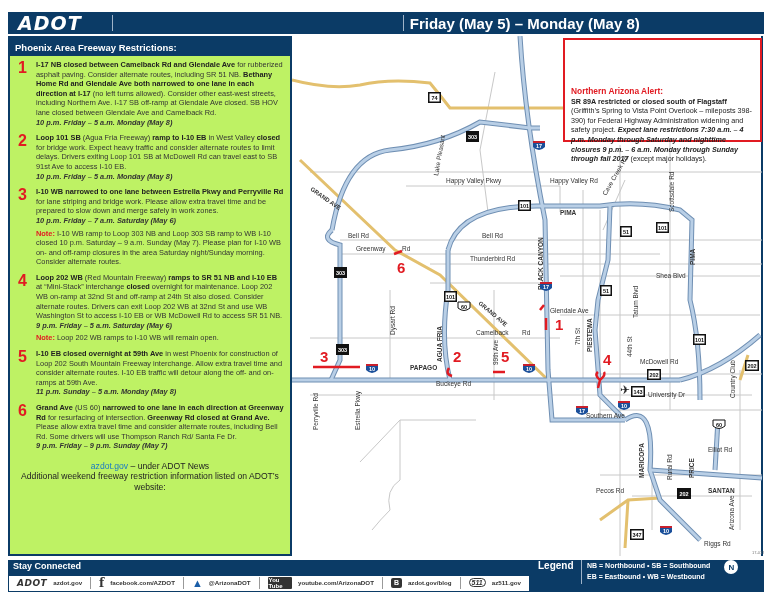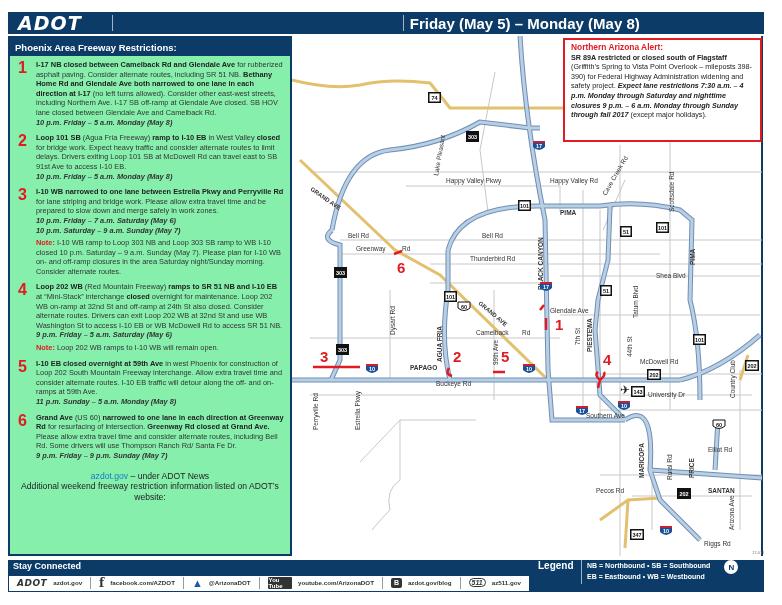--- a/index.html
+++ b/index.html
@@ -5,38 +5,38 @@
   * { box-sizing: border-box; margin: 0; padding: 0; }
   html, body { width: 782px; height: 605px; background: #ffffff; overflow: hidden; }
   body { position: relative; font-family: "Liberation Sans", sans-serif; color: #222; }
 
   .header { position: absolute; left: 8px; top: 12px; width: 756px; height: 22px; background: #0b3b66; color: #fff; display: flex; align-items: center; }
   .header .logo { font-family: "DejaVu Sans", sans-serif; font-weight: bold; font-style: italic; font-size: 19px; letter-spacing: 1px; padding-left: 10px; width: 98px; }
   .header .sep { width: 1px; height: 16px; background: #9fb3c8; margin: 0 6px; }
   .header .title { font-weight: bold; font-size: 14px; margin-top: 36px; }
   .header .dates { font-weight: bold; font-size: 15px; }
 
-  .panel { position: absolute; left: 8px; top: 36px; width: 284px; height: 520px; border: 2px solid #0b3b66; background: #86efac; }
+  .panel { position: absolute; left: 8px; top: 36px; width: 284px; height: 520px; border: 2px solid #0b3b66; background: #bef264; }
   .panel-head { background: #0b3b66; color: #fff; font-weight: bold; font-size: 9.5px; padding: 4px 5px; height: 18px; }
   .items { padding: 4px 6px 0 6px; }
   .item { display: flex; margin-bottom: 6px; }
   .item .num { color: #e11b22; font-weight: bold; font-size: 16px; width: 20px; line-height: 16px; flex-shrink: 0; padding-left: 2px; }
   .item .body { font-size: 7.4px; line-height: 9.6px; color: #333; }
   .item .body b { color: #222; }
   .item .time { font-weight: bold; font-style: italic; display: block; }
   .note { color: #e11b22; font-weight: bold; }
   .note-line { display: block; margin-top: 3px; }
   .panel-foot { text-align: center; font-size: 8.6px; line-height: 10.5px; margin-top: 10px; padding: 0 10px; }
   .panel-foot .link { color: #1a7ac4; }
 
   .map { position: absolute; left: 292px; top: 36px; width: 472px; height: 520px; overflow: hidden; }
   .map svg { position: absolute; left: 0; top: 0; }
 
   .alert { position: absolute; left: 563px; top: 38px; width: 199px; height: 104px; border: 2px solid #e11b22; background: #fff; padding: 3px 6px; font-size: 7.2px; line-height: 9.6px; color: #222; }
-  .alert .a-title { color: #e11b22; font-weight: bold; font-size: 8.4px; display: block; }
+  .alert .a-title { color: #e11b22; font-weight: bold; font-size: 8.4px; display: block; margin-top: 44px; }
 
   .footer-bar { position: absolute; left: 8px; top: 560px; width: 756px; height: 16px; background: #0b3b66; color: #fff; font-weight: bold; font-size: 9px; padding: 1px 5px; }
   .footer-links { position: absolute; left: 8px; top: 574px; width: 522px; height: 18px; border: 1px solid #0b3b66; border-top: none; display: flex; align-items: center; font-size: 6.2px; font-weight: bold; color: #333; }
   .footer-links .fl { display: flex; align-items: center; padding: 0 8px; border-right: 1px solid #999; height: 12px; }
   .footer-links .fl:last-child { border-right: none; }
   .footer-links .ico { font-weight: bold; margin-right: 6px; }
   .ico-adot { font-family: "DejaVu Sans", sans-serif; font-style: italic; font-size: 9px; letter-spacing: 0.5px; }
   .ico-fb { font-size: 12px; font-family: "DejaVu Serif", serif; }
   .ico-tw { color: #1a5ea8; font-size: 11px; }
   .ico-yt { font-size: 6px; background: #333; color: #fff; padding: 0 1px; border-radius: 1px; }
@@ -75,21 +75,20 @@
       <div class="body">
         <b>Loop 101 SB</b><span> (Agua Fria Freeway) </span><b>ramp to I-10 EB</b><span> in West Valley </span><b>closed</b><span> for bridge work. Expect heavy traffic and consider alternate routes to limit delays. Drivers exiting Loop 101 SB at McDowell Rd can travel east to SB 91st Ave to access I-10 EB.</span>
         <span class="time">10 p.m. Friday – 5 a.m. Monday (May 8)</span>
       </div>
     </div>
     <div class="item">
       <div class="num">3</div>
       <div class="body">
         <b>I-10 WB narrowed to one lane between Estrella Pkwy and Perryville Rd</b><span> for lane striping and bridge work. Please allow extra travel time and be prepared to slow down and merge safely in work zones.</span>
         <span class="time">10 p.m. Friday – 7 a.m. Saturday (May 6)</span>
-        <span class="time">10 p.m. Saturday – 9 a.m. Sunday (May 7)</span>
         <span class="note-line"><span class="note">Note:</span><span> I-10 WB ramp to Loop 303 NB and Loop 303 SB ramp to WB I-10 closed 10 p.m. Saturday – 9 a.m. Sunday (May 7). Please plan for I-10 WB on- and off-ramp closures in the area Saturday night/Sunday morning. Consider alternate routes.</span></span>
       </div>
     </div>
     <div class="item">
       <div class="num">4</div>
       <div class="body">
         <b>Loop 202 WB</b><span> (Red Mountain Freeway) </span><b>ramps to SR 51 NB and I-10 EB</b><span> at “Mini-Stack” interchange </span><b>closed</b><span> overnight for maintenance. Loop 202 WB on-ramp at 32nd St and off-ramp at 24th St also closed. Consider alternate routes. Drivers can exit Loop 202 WB at 32nd St and use WB Washington St to access I-10 EB or WB McDowell Rd to access SR 51 NB.</span>
         <span class="time">9 p.m. Friday – 5 a.m. Saturday (May 6)</span>
         <span class="note-line"><span class="note">Note:</span><span> Loop 202 WB ramps to I-10 WB will remain open.</span></span>
       </div>

